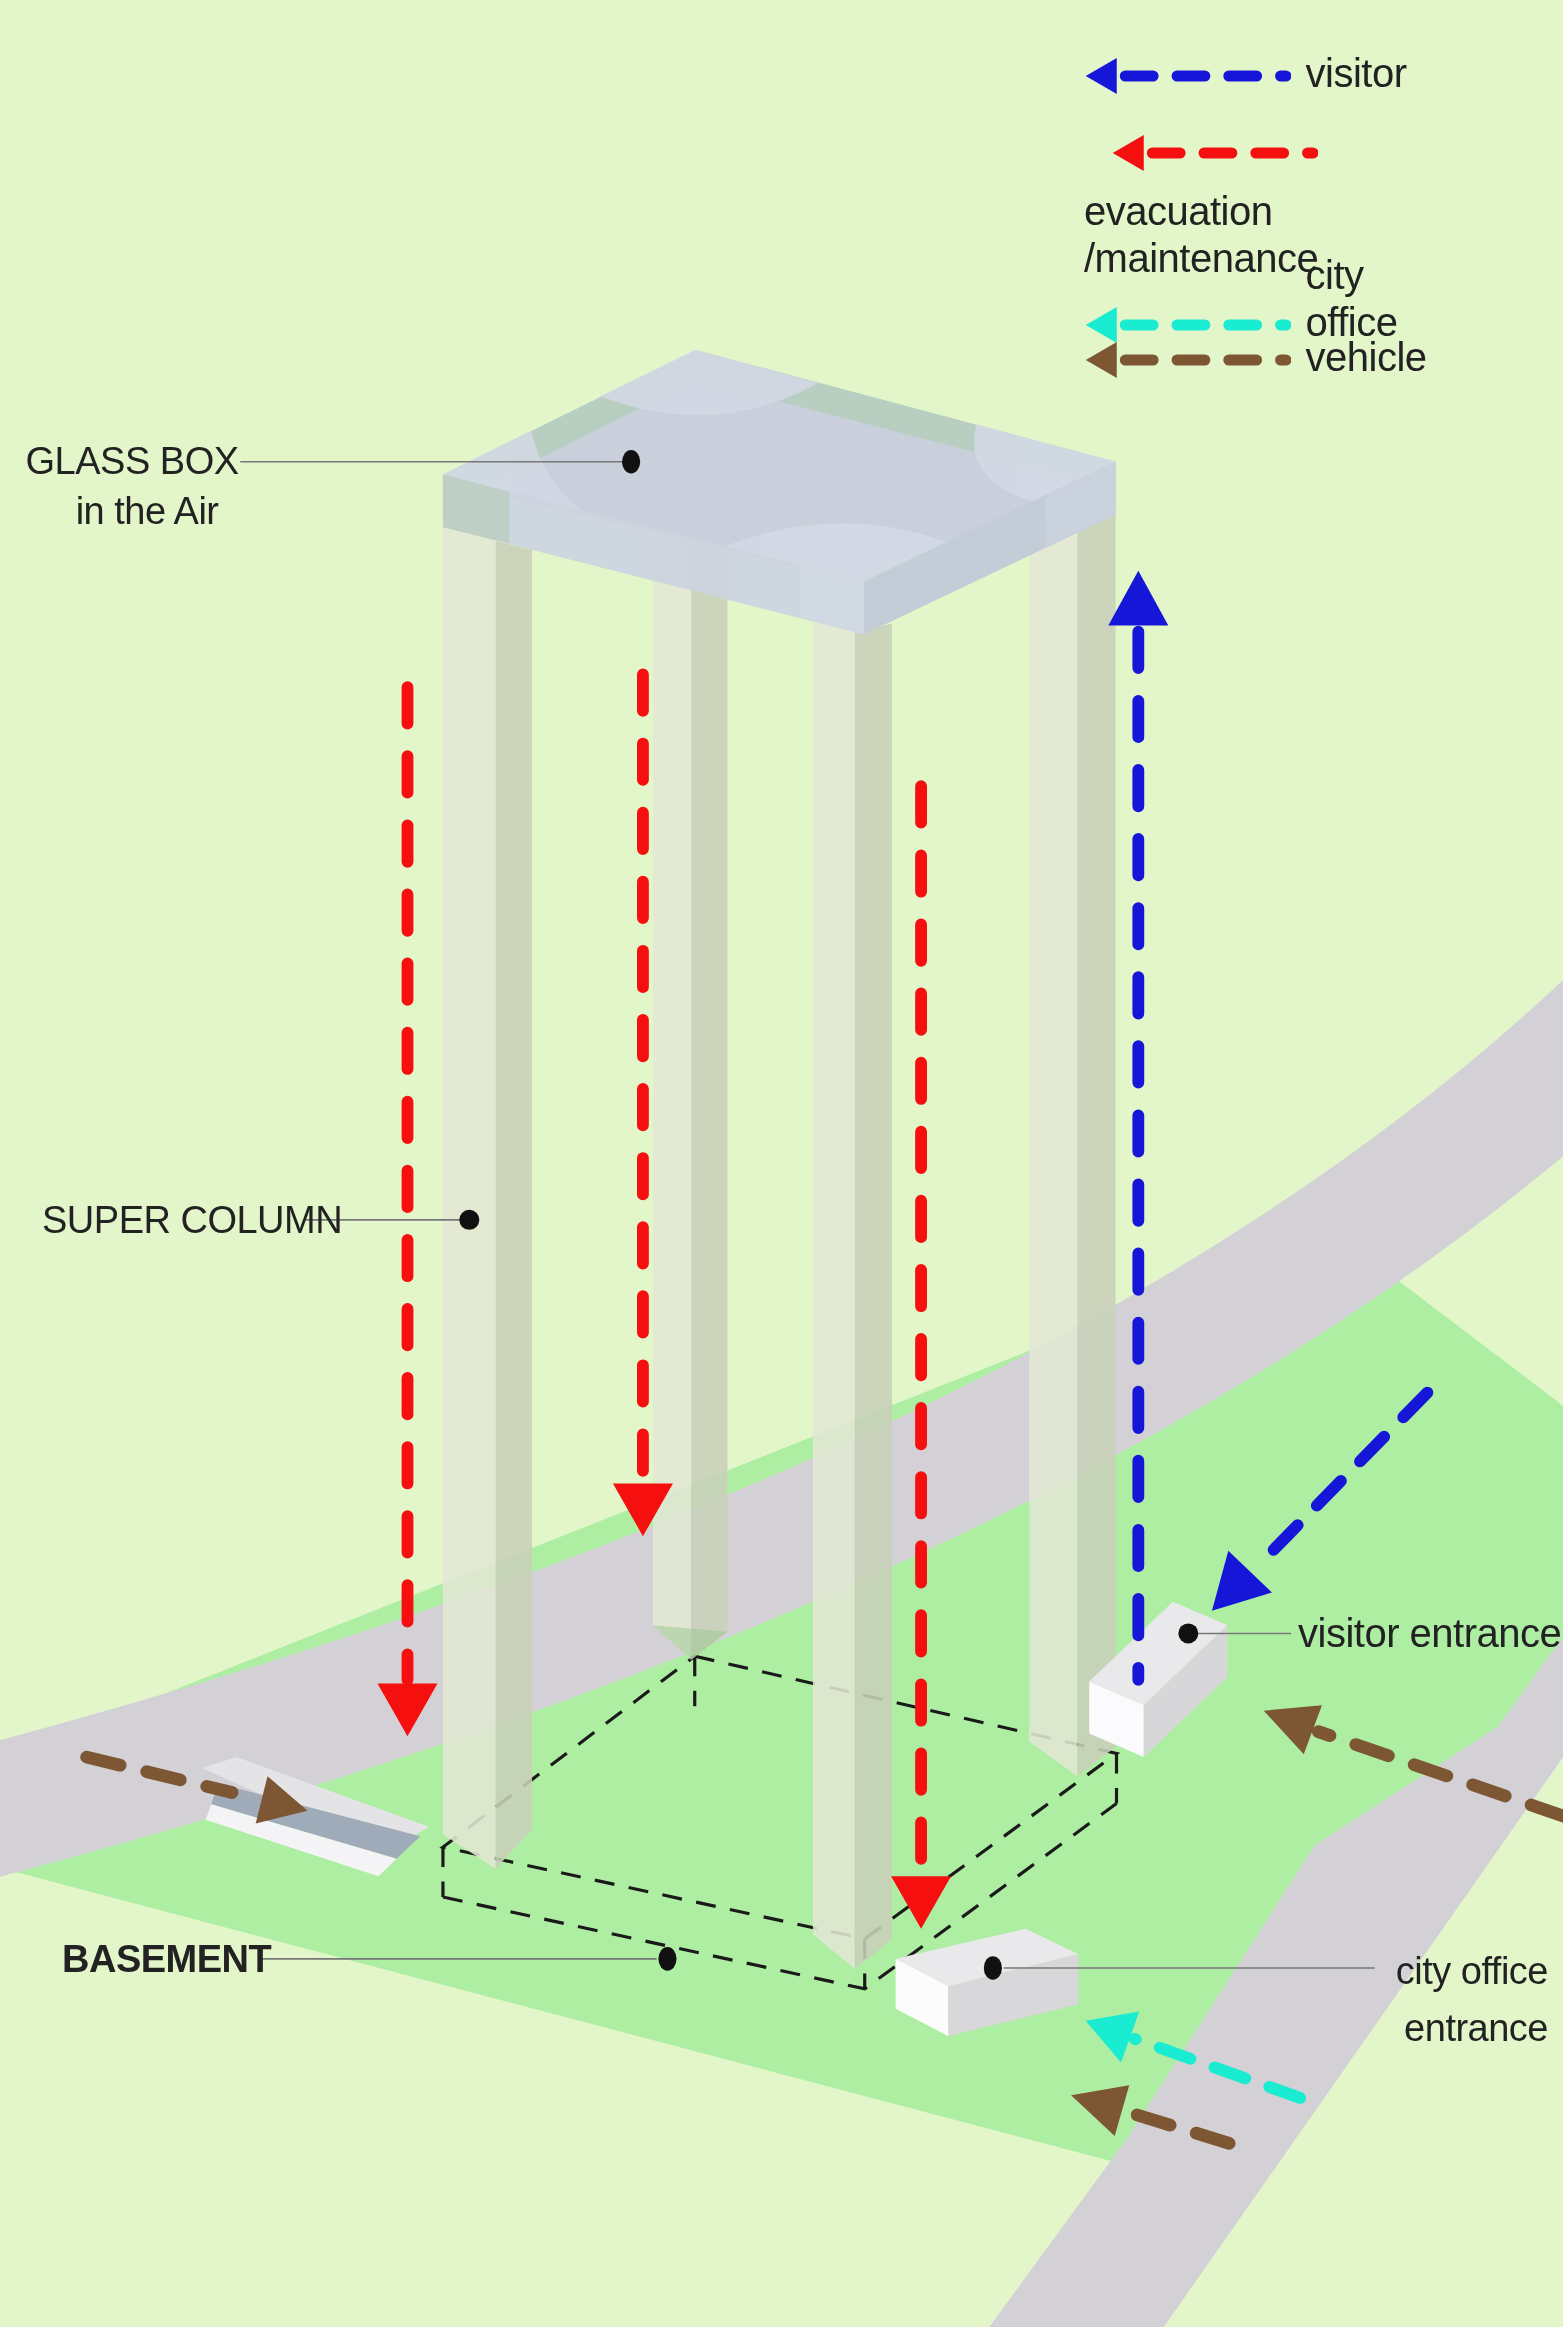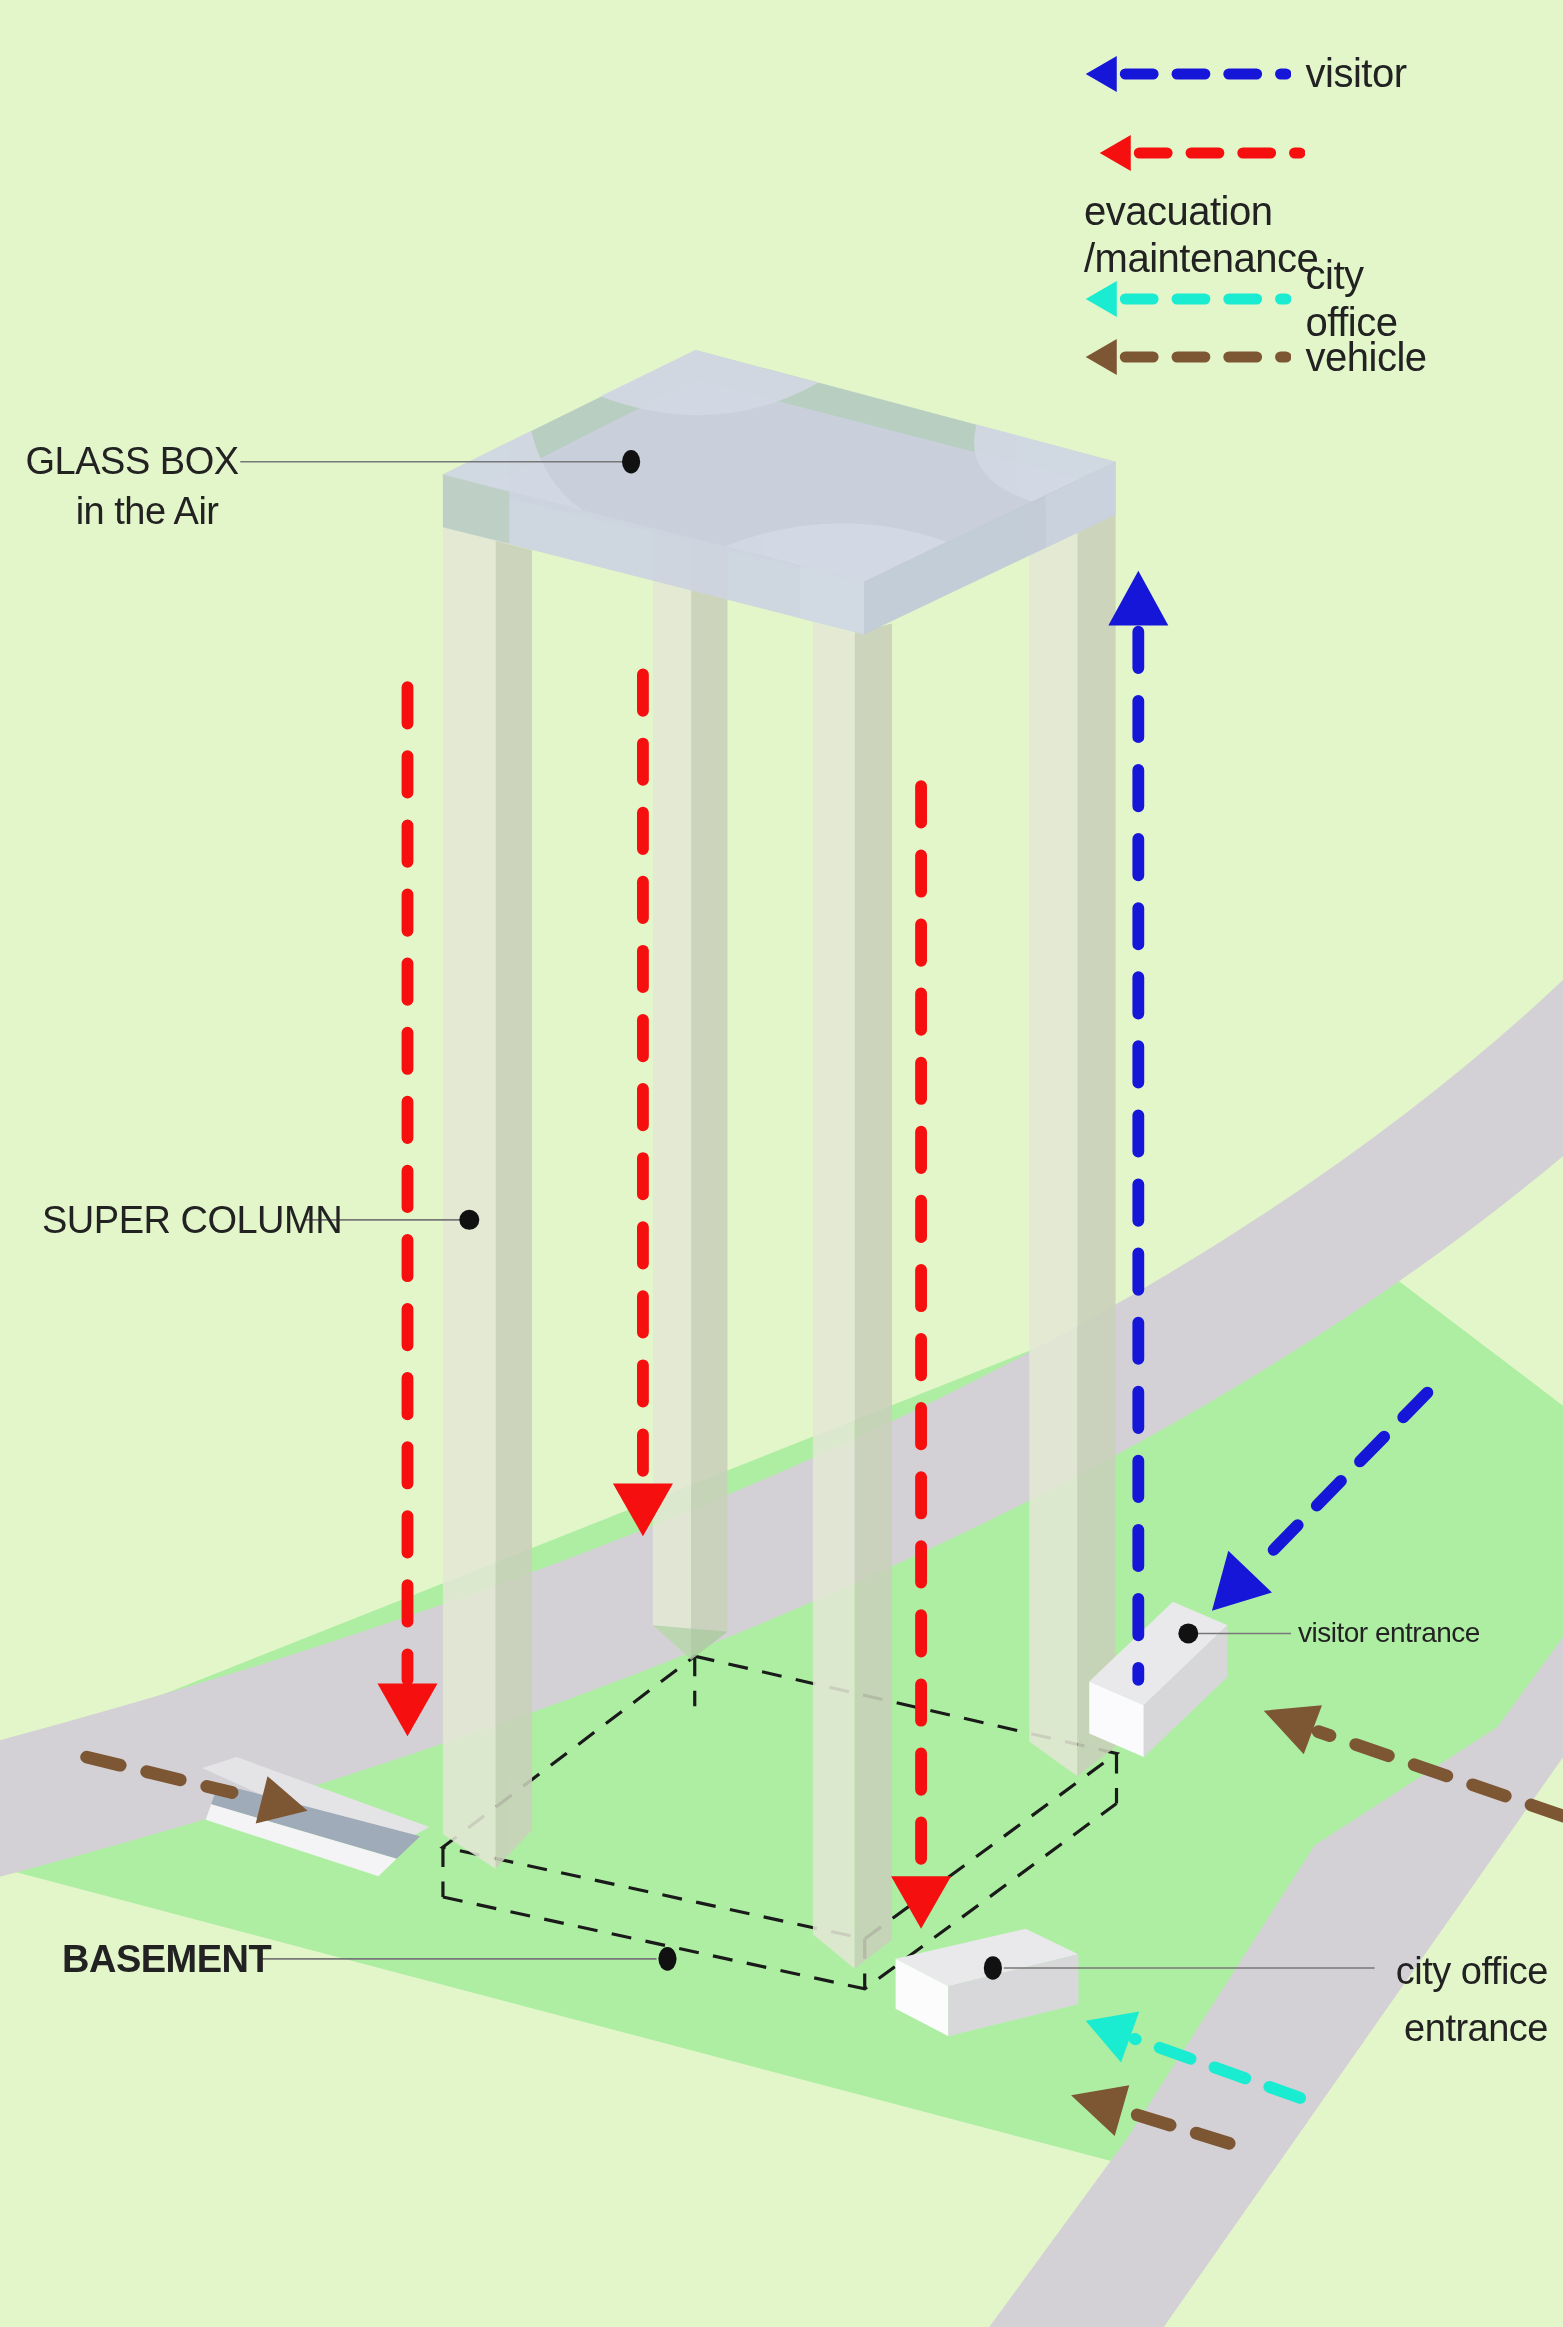--- a/index.html
+++ b/index.html
@@ -2,21 +2,21 @@
 <html style="font-size:14.5px"><head>
 <meta charset="utf-8">
 <style>
   html,body{margin:0;padding:0;background:#e3f6ca;}
   .canvas{position:relative;width:1564px;height:2327px;overflow:hidden;
           font-family:"Liberation Sans",sans-serif;color:#222;}
   .canvas svg.scene{position:absolute;left:0;top:0;}
   .lbl{position:absolute;font-size:38px;line-height:50px;letter-spacing:-0.5px;white-space:nowrap;}
   .lbl.right{text-align:right;}
   .legend{position:absolute;left:1046px;top:25.5px;}
-  .legend-row{position:absolute;display:flex;align-items:center;gap:14.5px;}
+  .legend-row{position:absolute;display:flex;align-items:flex-end;gap:14.5px;}
   .legend-row .arrow{flex:0 0 auto;}
   .legend-row .lg-label{font-size:40px;line-height:47px;letter-spacing:-0.5px;white-space:pre-line;}
 </style>
 </head>
 <body>
 
 <div class="canvas">
 
 <svg class="scene" width="1564" height="2327" viewBox="0 0 1720 2560">
 
@@ -182,21 +182,21 @@
 
 <div class="lbl" style="left:42px;top:1195px;">SUPER COLUMN</div>
 
 <div class="lbl right" style="left:25.5px;top:436px;width:193px;">
   <div>GLASS BOX</div>
   <div>in the Air</div>
 </div>
 
 <div class="lbl" style="left:62px;top:1934px;font-weight:bold;">BASEMENT</div>
 
-<div class="lbl" style="left:1298px;top:1608px;font-size:28px;">visitor entrance</div>
+<div class="lbl" style="left:1298px;top:1608px;font-size:40px;">visitor entrance</div>
 
 <div class="lbl right" style="left:1323px;top:1943px;width:225px;line-height:57px;">
   <div>city office</div>
   <div>entrance</div>
 </div>
 
 </div>
 
 
 </body></html>

